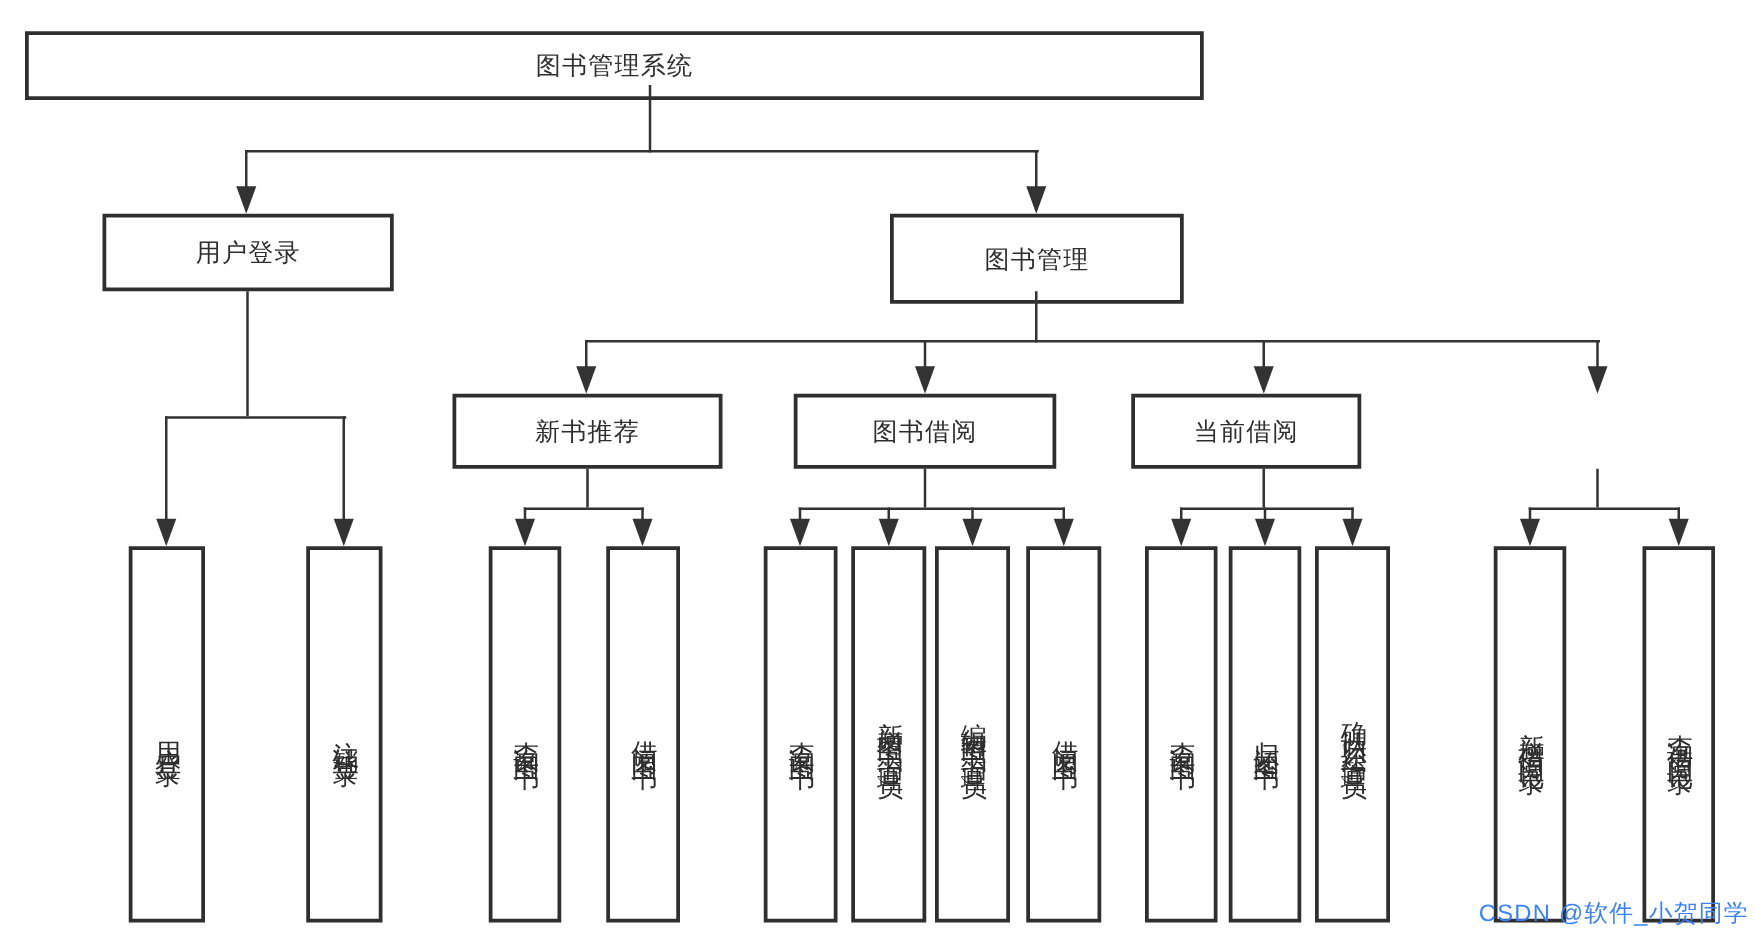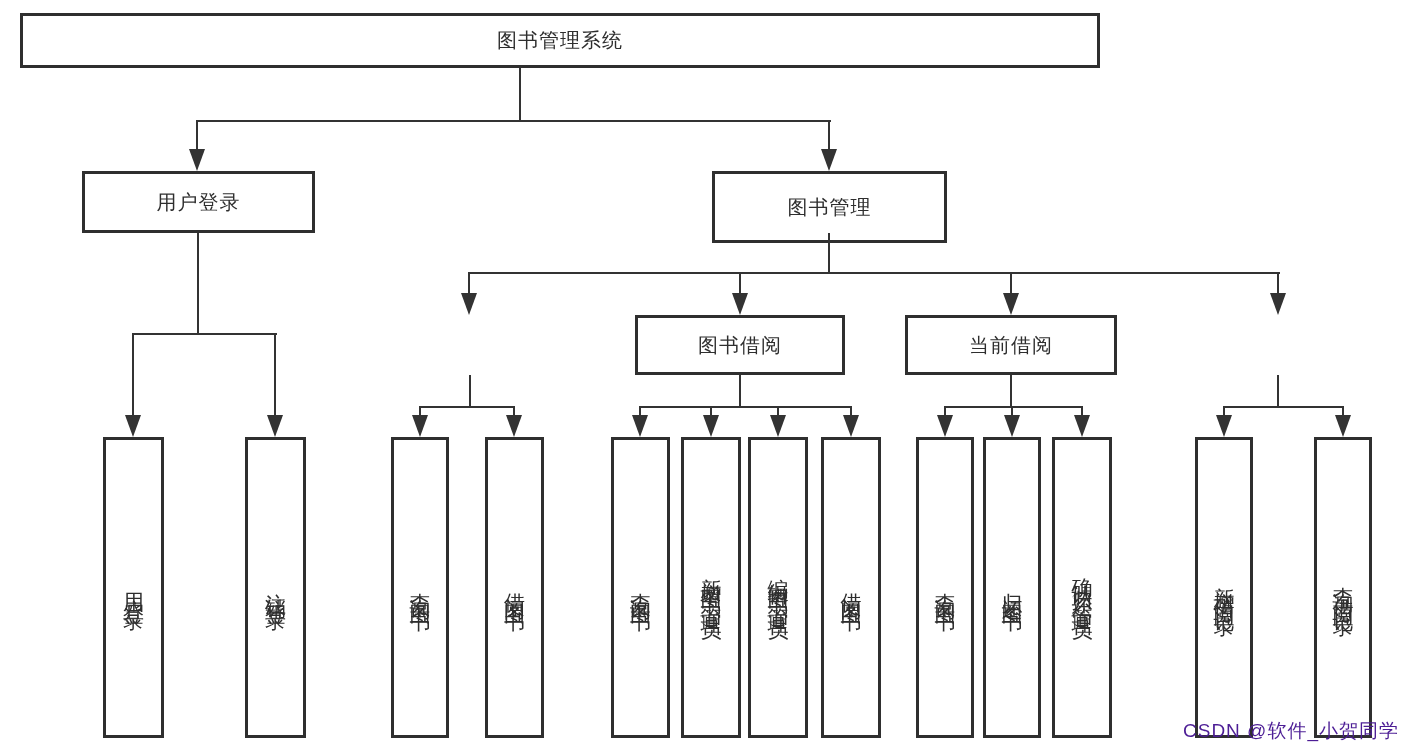--- a/index.html
+++ b/index.html
@@ -8,28 +8,28 @@
   .box{position:absolute;box-sizing:border-box;border:3px solid #2f2f2f;background:#ffffff;
        display:flex;align-items:center;justify-content:center;}
   .lbl{font-size:20px;color:#2e2e2e;letter-spacing:1px;white-space:nowrap;}
   .v{justify-content:center;}
   .v .lbl{writing-mode:vertical-rl;text-orientation:mixed;font-size:21px;letter-spacing:6px;white-space:normal;}
   .vline{position:absolute;width:2px;background:#333333;}
   .hline{position:absolute;height:2px;background:#333333;}
   .arrow{position:absolute;width:0;height:0;
          border-left:8px solid transparent;border-right:8px solid transparent;
          border-top:22px solid #333333;}
-  .watermark{position:absolute;font-size:19px;color:#4c1d95;letter-spacing:1px;z-index:5;}
+  .watermark{position:absolute;font-size:19px;color:#3b82f6;letter-spacing:1px;z-index:5;}
 </style>
 </head>
 <body>
 
 <div class="canvas">
 
-  <div class="box" style="left:20px;top:13px;width:1080px;height:55px">
+  <div class="box" style="left:20px;top:25px;width:943px;height:55px">
     <span class="lbl">图书管理系统</span>
   </div>
 
   <div class="vline" style="left:519px;top:68px;height:54px"></div>
   <div class="hline" style="left:197px;top:120px;width:634px"></div>
   <div class="vline" style="left:196px;top:120px;height:32px"></div>
   <div class="arrow" style="left:189px;top:149px"></div>
   <div class="vline" style="left:828px;top:120px;height:32px"></div>
   <div class="arrow" style="left:821px;top:149px"></div>
 
@@ -51,24 +51,27 @@
   <div class="hline" style="left:469px;top:272px;width:811px"></div>
   <div class="vline" style="left:468px;top:272px;height:24px"></div>
   <div class="arrow" style="left:461px;top:293px"></div>
   <div class="vline" style="left:739px;top:272px;height:24px"></div>
   <div class="arrow" style="left:732px;top:293px"></div>
   <div class="vline" style="left:1010px;top:272px;height:24px"></div>
   <div class="arrow" style="left:1003px;top:293px"></div>
   <div class="vline" style="left:1277px;top:272px;height:24px"></div>
   <div class="arrow" style="left:1270px;top:293px"></div>
 
+  <div class="box" style="left:362px;top:315px;width:216px;height:60px">
+    <span class="lbl">新书推荐</span>
+  </div>
   <div class="box" style="left:635px;top:315px;width:210px;height:60px">
     <span class="lbl">图书借阅</span>
   </div>
-  <div class="box" style="left:905px;top:315px;width:212px;height:60px">
+  <div class="box" style="left:905px;top:315px;width:184px;height:60px">
     <span class="lbl">当前借阅</span>
   </div>
 
   <div class="vline" style="left:469px;top:375px;height:31px"></div>
   <div class="hline" style="left:419px;top:406px;width:96px"></div>
   <div class="vline" style="left:419px;top:406px;height:12px"></div>
   <div class="arrow" style="left:412px;top:415px"></div>
   <div class="vline" style="left:513px;top:406px;height:12px"></div>
   <div class="arrow" style="left:506px;top:415px"></div>
 

